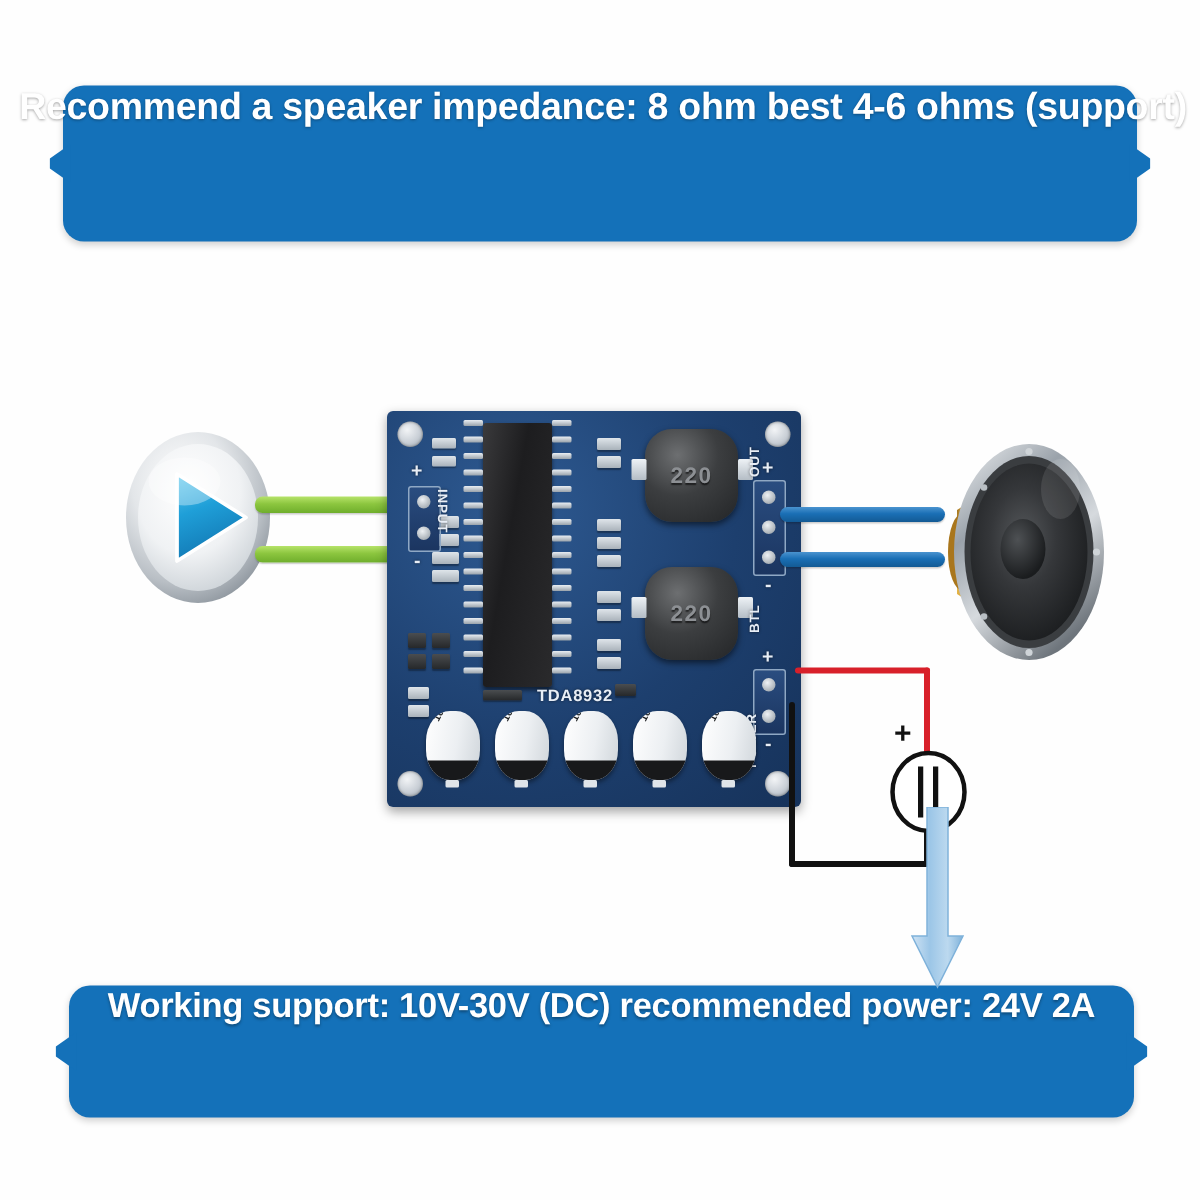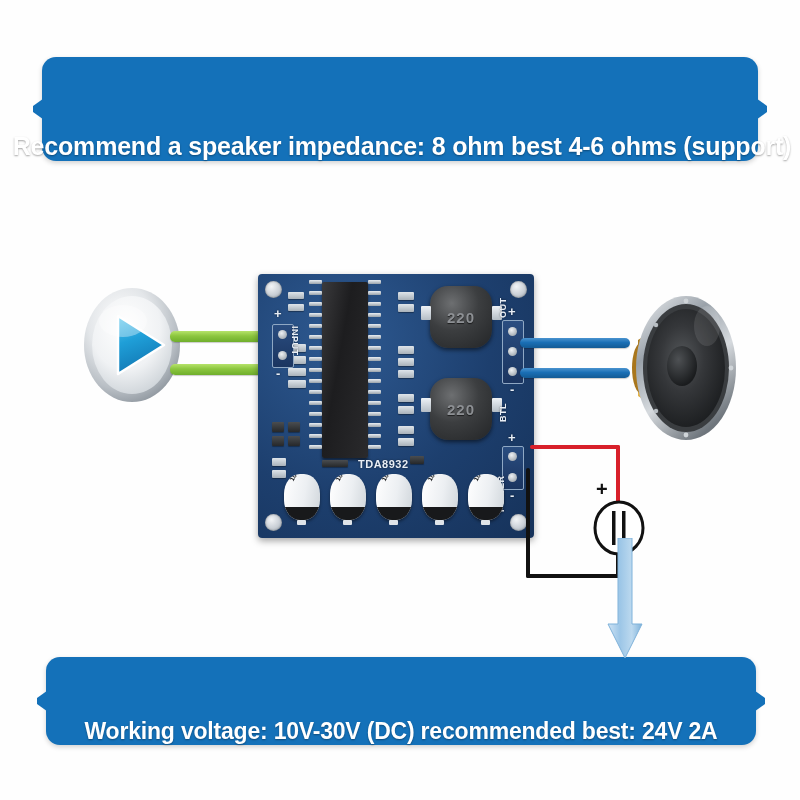--- a/index.html
+++ b/index.html
@@ -19,21 +19,21 @@
     overflow: hidden;
   }
 
   
   .banner {
     position: absolute;
     background: #1471b9;
     border-radius: 14px;
     box-shadow: 0 2px 5px rgba(0,0,0,0.18);
     display: flex;
-    align-items: flex-end;
+    align-items: flex-start;
     justify-content: center;
   }
   .banner-text {
     color: #ffffff;
     font-weight: bold;
     white-space: nowrap;
     text-shadow: 0 1px 2px rgba(0,0,0,0.35);
     letter-spacing: -0.2px;
   }
   #banner-top {
@@ -251,21 +251,21 @@
 
   <div class="banner" id="banner-top">
     <div class="notch left"></div>
     <div class="notch right"></div>
     <div class="banner-text">Recommend a speaker impedance: 8 ohm best 4-6 ohms (support)</div>
   </div>
 
   <div class="banner" id="banner-bottom">
     <div class="notch left"></div>
     <div class="notch right"></div>
-    <div class="banner-text">Working voltage: 10V-30V (DC) recommended best: 24V 2A</div>
+    <div class="banner-text">Working support: 10V-30V (DC) recommended power: 24V 2A</div>
   </div>
 
   <div id="audio-source">
     <svg width="108" height="120" viewBox="0 0 108 120">
       <defs>
         <radialGradient id="bezelGrad" cx="38%" cy="30%" r="75%">
           <stop offset="0%" stop-color="#ffffff"></stop>
           <stop offset="45%" stop-color="#e3e6e9"></stop>
           <stop offset="78%" stop-color="#b9bfc5"></stop>
           <stop offset="100%" stop-color="#8e969e"></stop>

